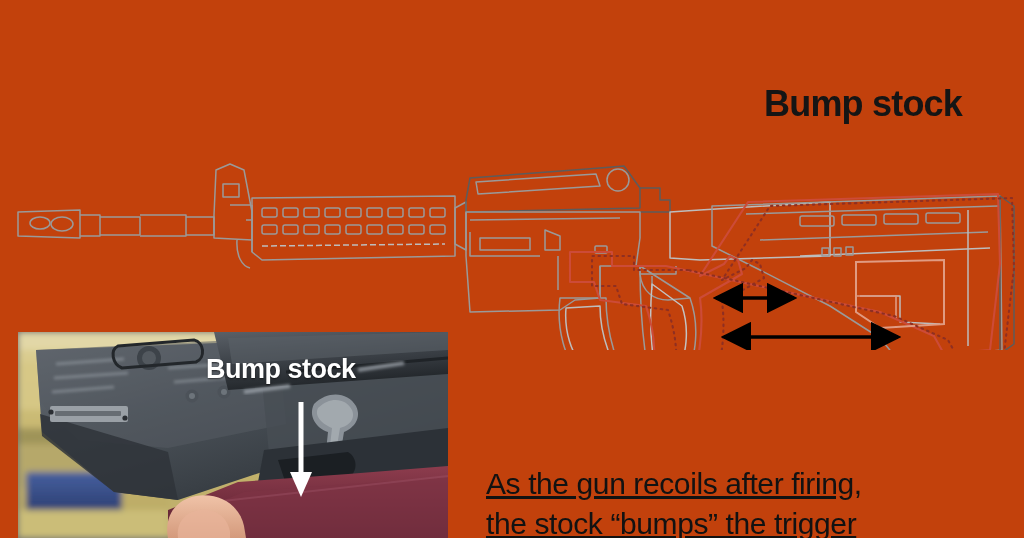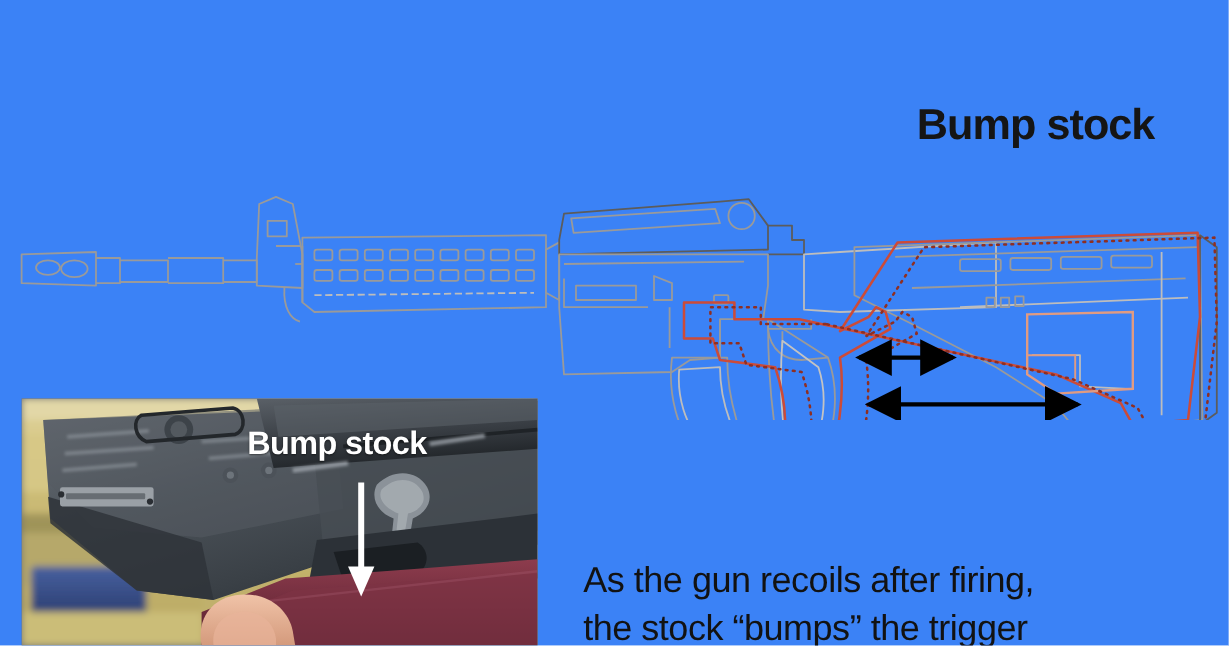--- a/index.html
+++ b/index.html
@@ -2,21 +2,21 @@
 <html><head>
 <meta charset="utf-8">
 <style>
   html,body{margin:0;padding:0;background:#ffffff;}
   body{
     width:1024px;height:538px;
     font-family:"Liberation Sans","DejaVu Sans",sans-serif;
     position:relative;overflow:hidden;
     -webkit-font-smoothing:antialiased;
   }
-  #page{position:absolute;inset:0;background:#3b82f6;}
+  #page{position:absolute;inset:0;background:#c2410c;}
 
   
   .diagram-title{
     position:absolute;left:764px;top:86px;
     font-size:36px;font-weight:700;letter-spacing:-0.8px;
     color:#151515;white-space:nowrap;line-height:1;
     font-family:"Liberation Sans","DejaVu Sans",sans-serif;
   }
 
   
@@ -39,21 +39,21 @@
 
   
   #photo-arrow{position:absolute;left:286px;top:400px;width:30px;height:100px;}
 
   
   .caption{
     position:absolute;left:486px;top:464px;width:530px;
     font-size:30px;font-weight:400;color:#121212;
     line-height:40px;letter-spacing:-0.4px;
   }
-  .caption .line{display:block;white-space:nowrap;}
+  .caption .line{display:block;white-space:nowrap;text-decoration:underline;}
 </style>
 </head>
 <body>
 
 <div id="page">
 
   <div id="diagram-wrap">
     <svg id="diagram" viewBox="0 0 1024 290" xmlns="http://www.w3.org/2000/svg">
       <defs>
         <marker id="arrowR" markerWidth="9" markerHeight="9" refX="8" refY="4.5" orient="auto">

